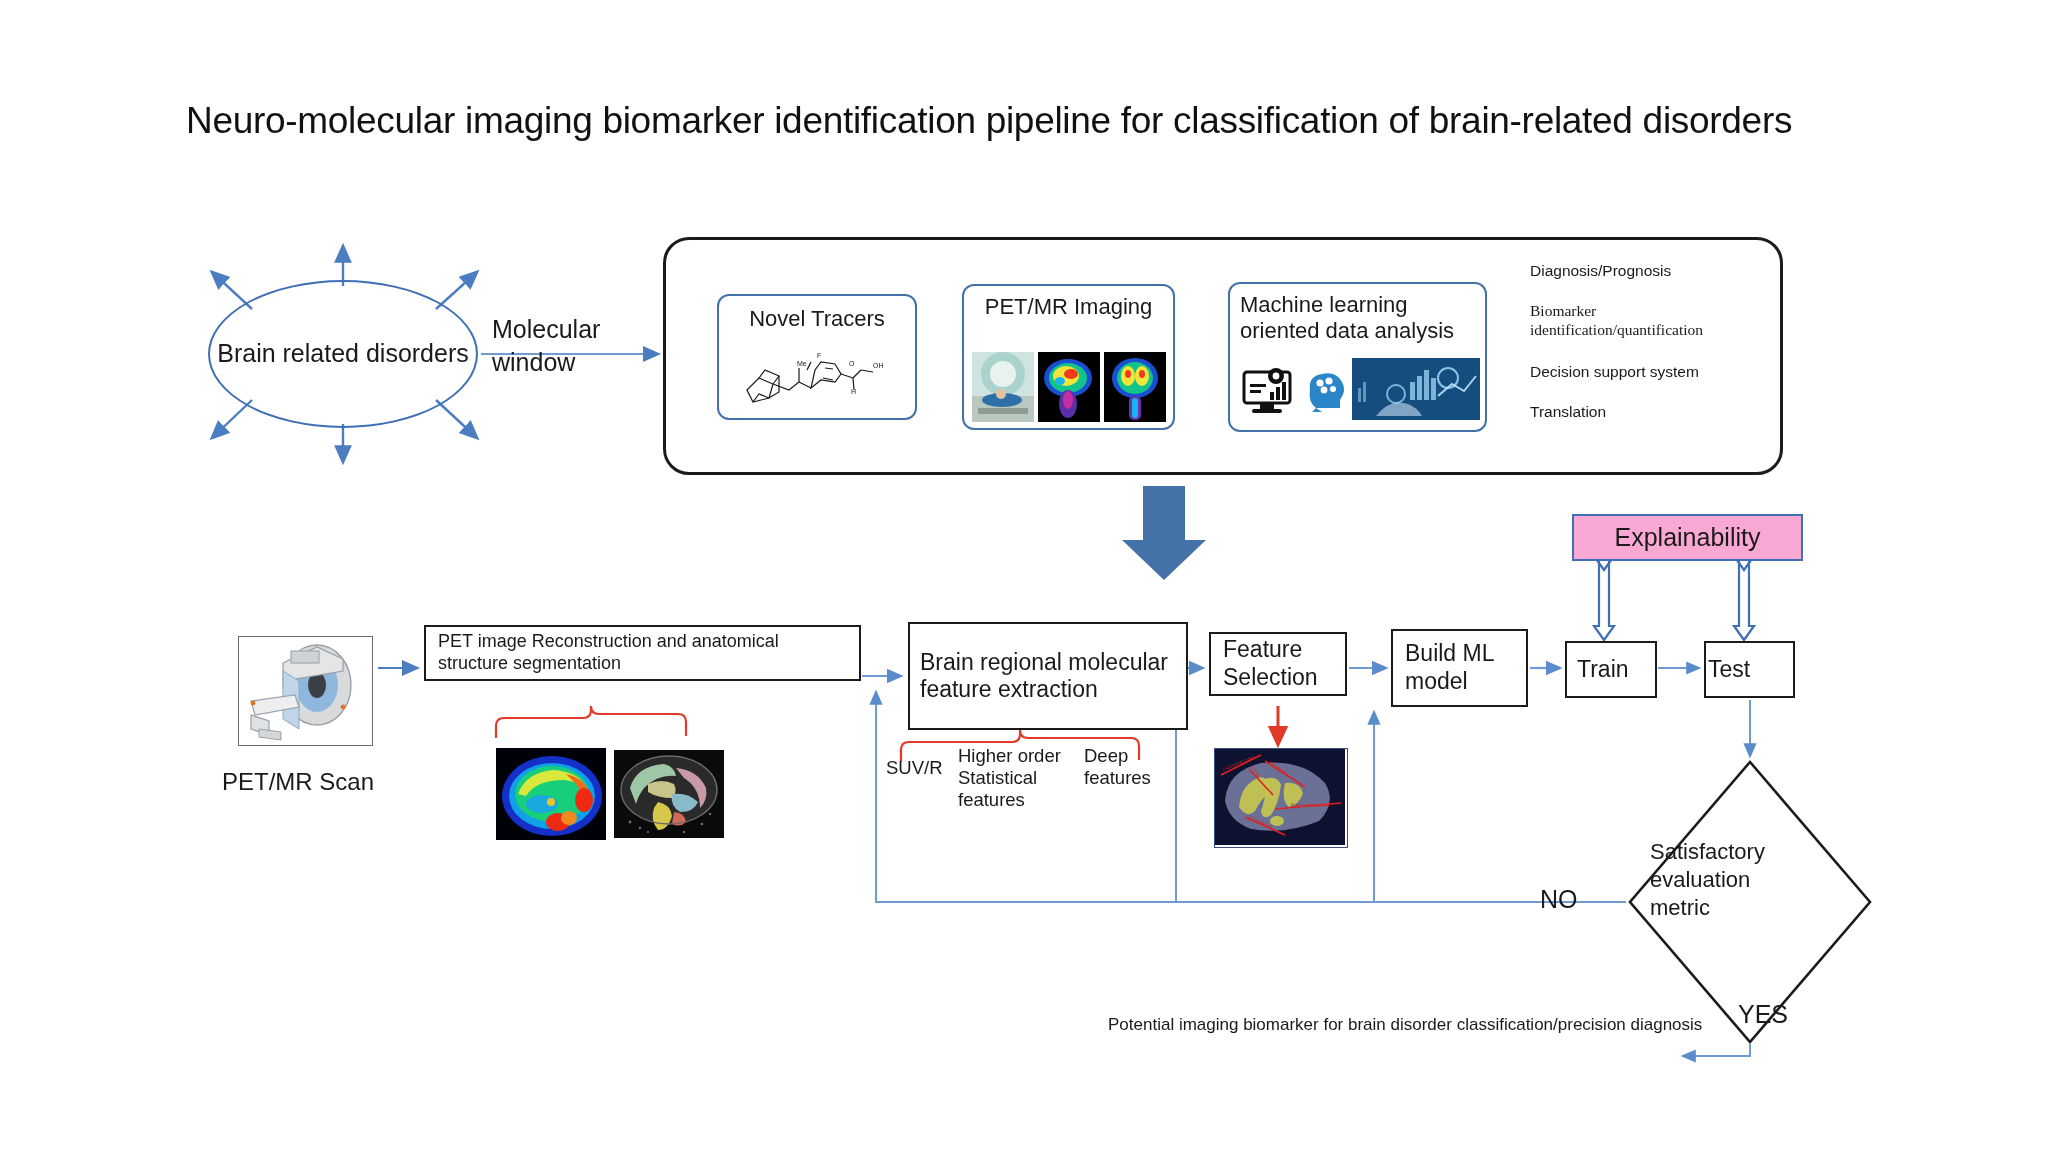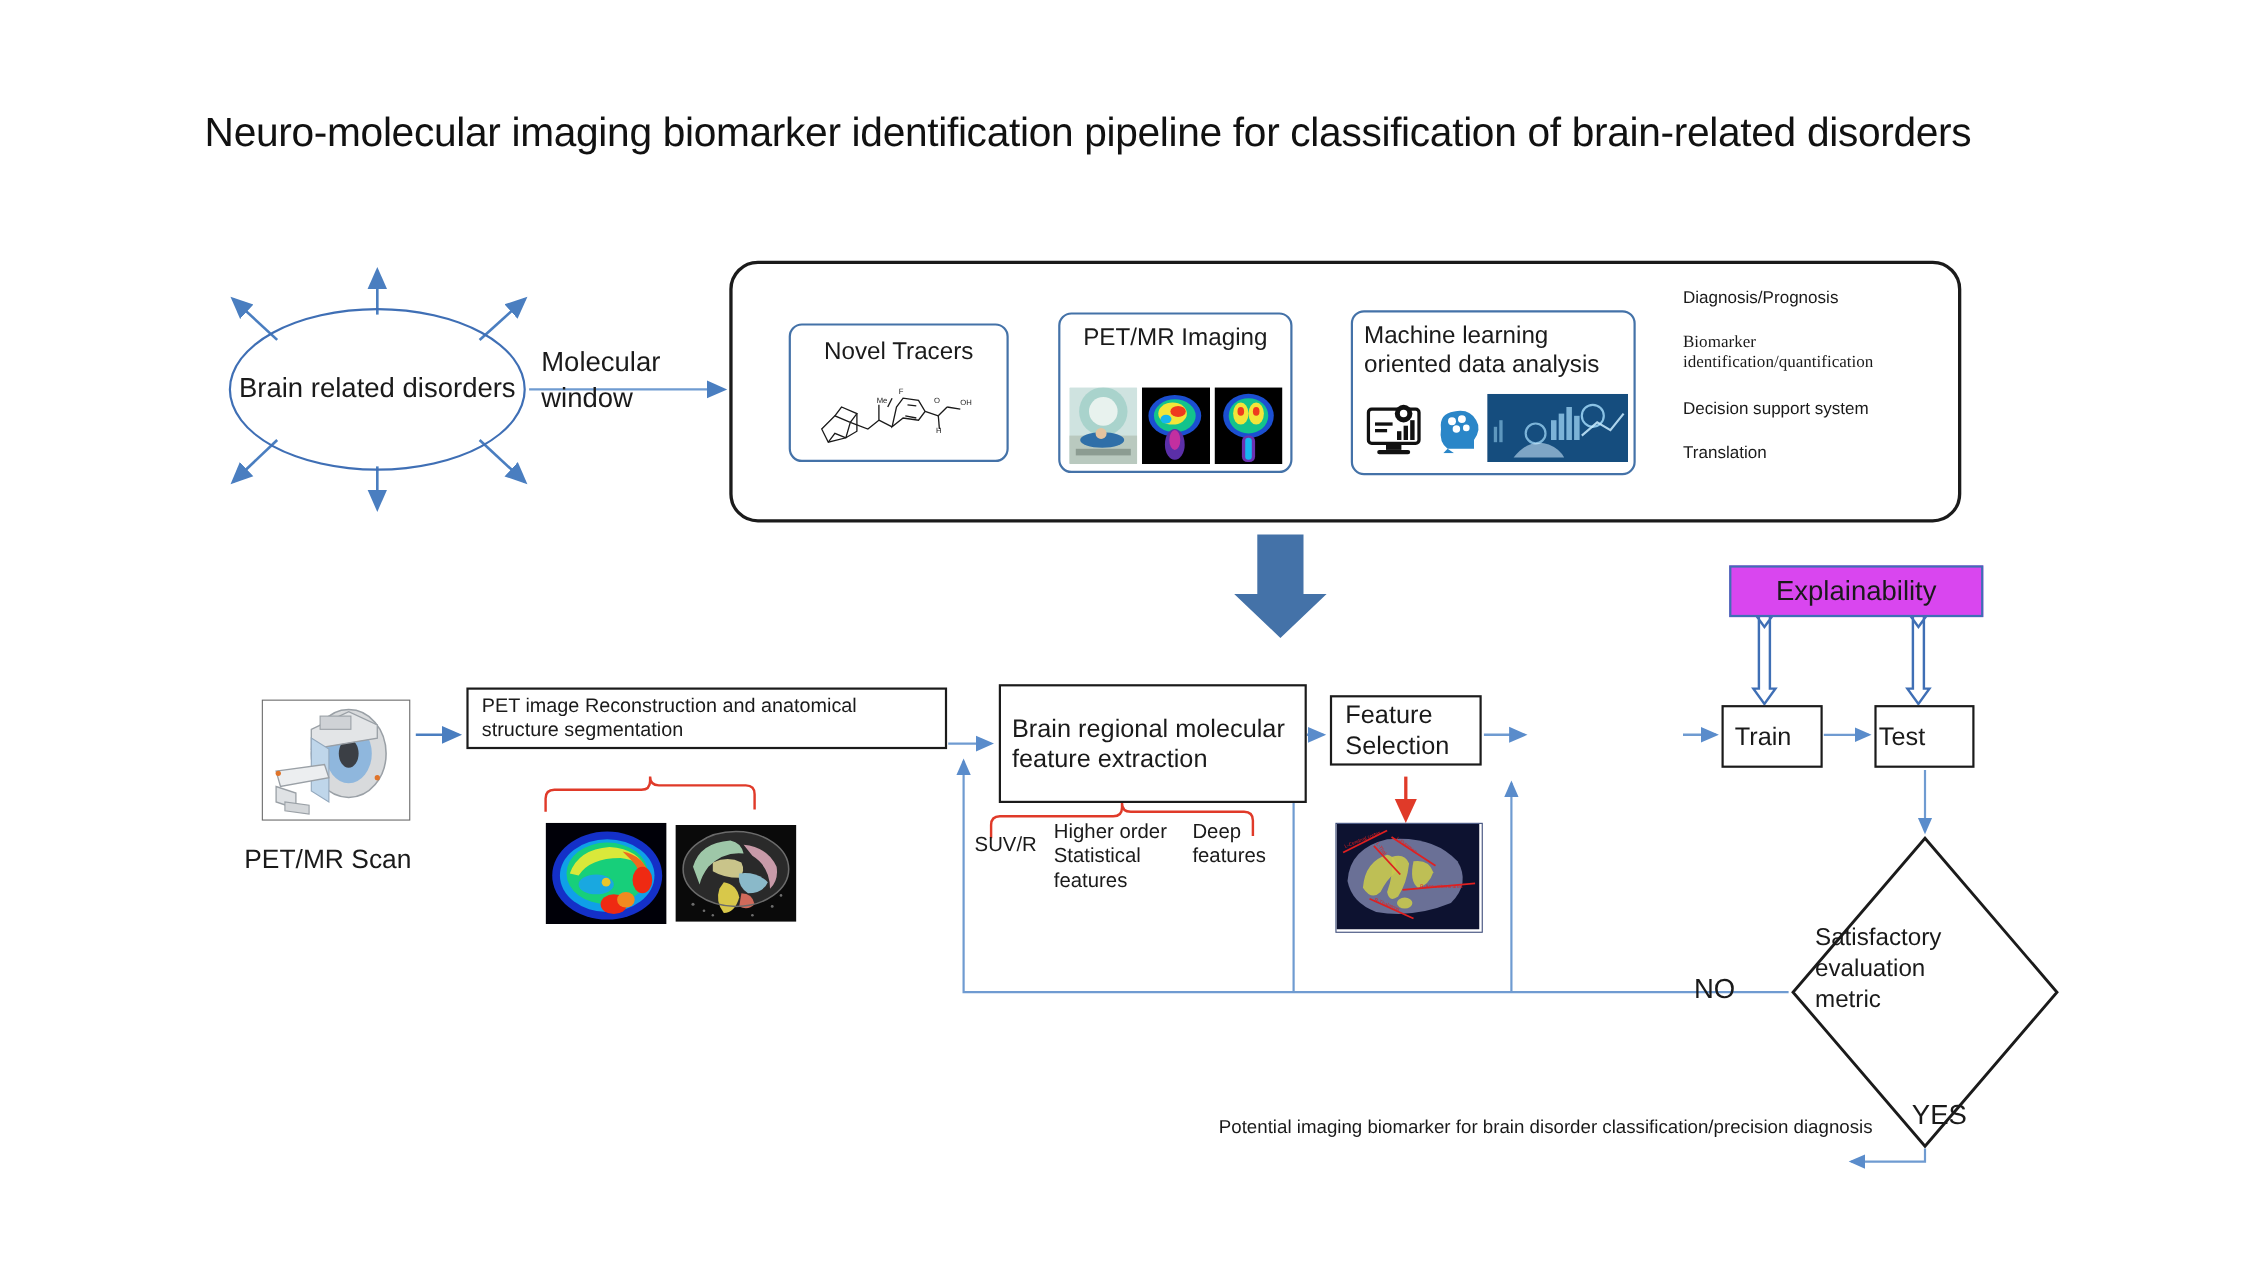--- a/index.html
+++ b/index.html
@@ -97,21 +97,21 @@
   #recon-box { left: 424px; top: 625px; width: 437px; height: 56px; padding: 0 12px; font-size: 18px; line-height: 1.2; justify-content: center; }
   #brain-feat-box { left: 908px; top: 622px; width: 280px; height: 108px; padding: 0 10px; font-size: 23px; line-height: 1.19; }
   #feat-sel-box { left: 1209px; top: 632px; width: 138px; height: 64px; padding: 0 12px; font-size: 23px; line-height: 1.2; }
   #build-ml-box { left: 1391px; top: 629px; width: 137px; height: 78px; padding: 0 12px; font-size: 23px; line-height: 1.2; }
   #train-box { left: 1565px; top: 641px; width: 92px; height: 57px; padding: 0 10px; font-size: 23px; }
   #test-box { left: 1704px; top: 641px; width: 91px; height: 57px; padding: 0 2px; font-size: 23px; }
 
   #explain-box {
     left: 1572px; top: 514px; width: 231px; height: 47px;
     border: 2.4px solid #3f6fb5;
-    background: #d946ef;
+    background: #f9a8d4;
     display: flex; align-items: center; justify-content: center;
     font-size: 25px; color: #1a1a1a;
   }
 
   
   #scanner-box {
     left: 238px; top: 636px; width: 135px; height: 110px;
     border: 1.6px solid #6b6b6b; background: #ffffff;
   }
   #scanner-label {
@@ -374,20 +374,23 @@
   </div>
 
   <div class="abs bx" id="brain-feat-box">
     <div class="t">Brain regional molecular feature extraction</div>
   </div>
 
   <div class="abs bx" id="feat-sel-box">
     <div class="t">Feature Selection</div>
   </div>
 
+  <div class="abs bx" id="build-ml-box">
+    <div class="t">Build ML model</div>
+  </div>
 
   <div class="abs bx" id="train-box">
     <div class="t">Train</div>
   </div>
 
   <div class="abs bx" id="test-box">
     <div class="t">Test</div>
   </div>
 
   <div class="abs" id="explain-box">

